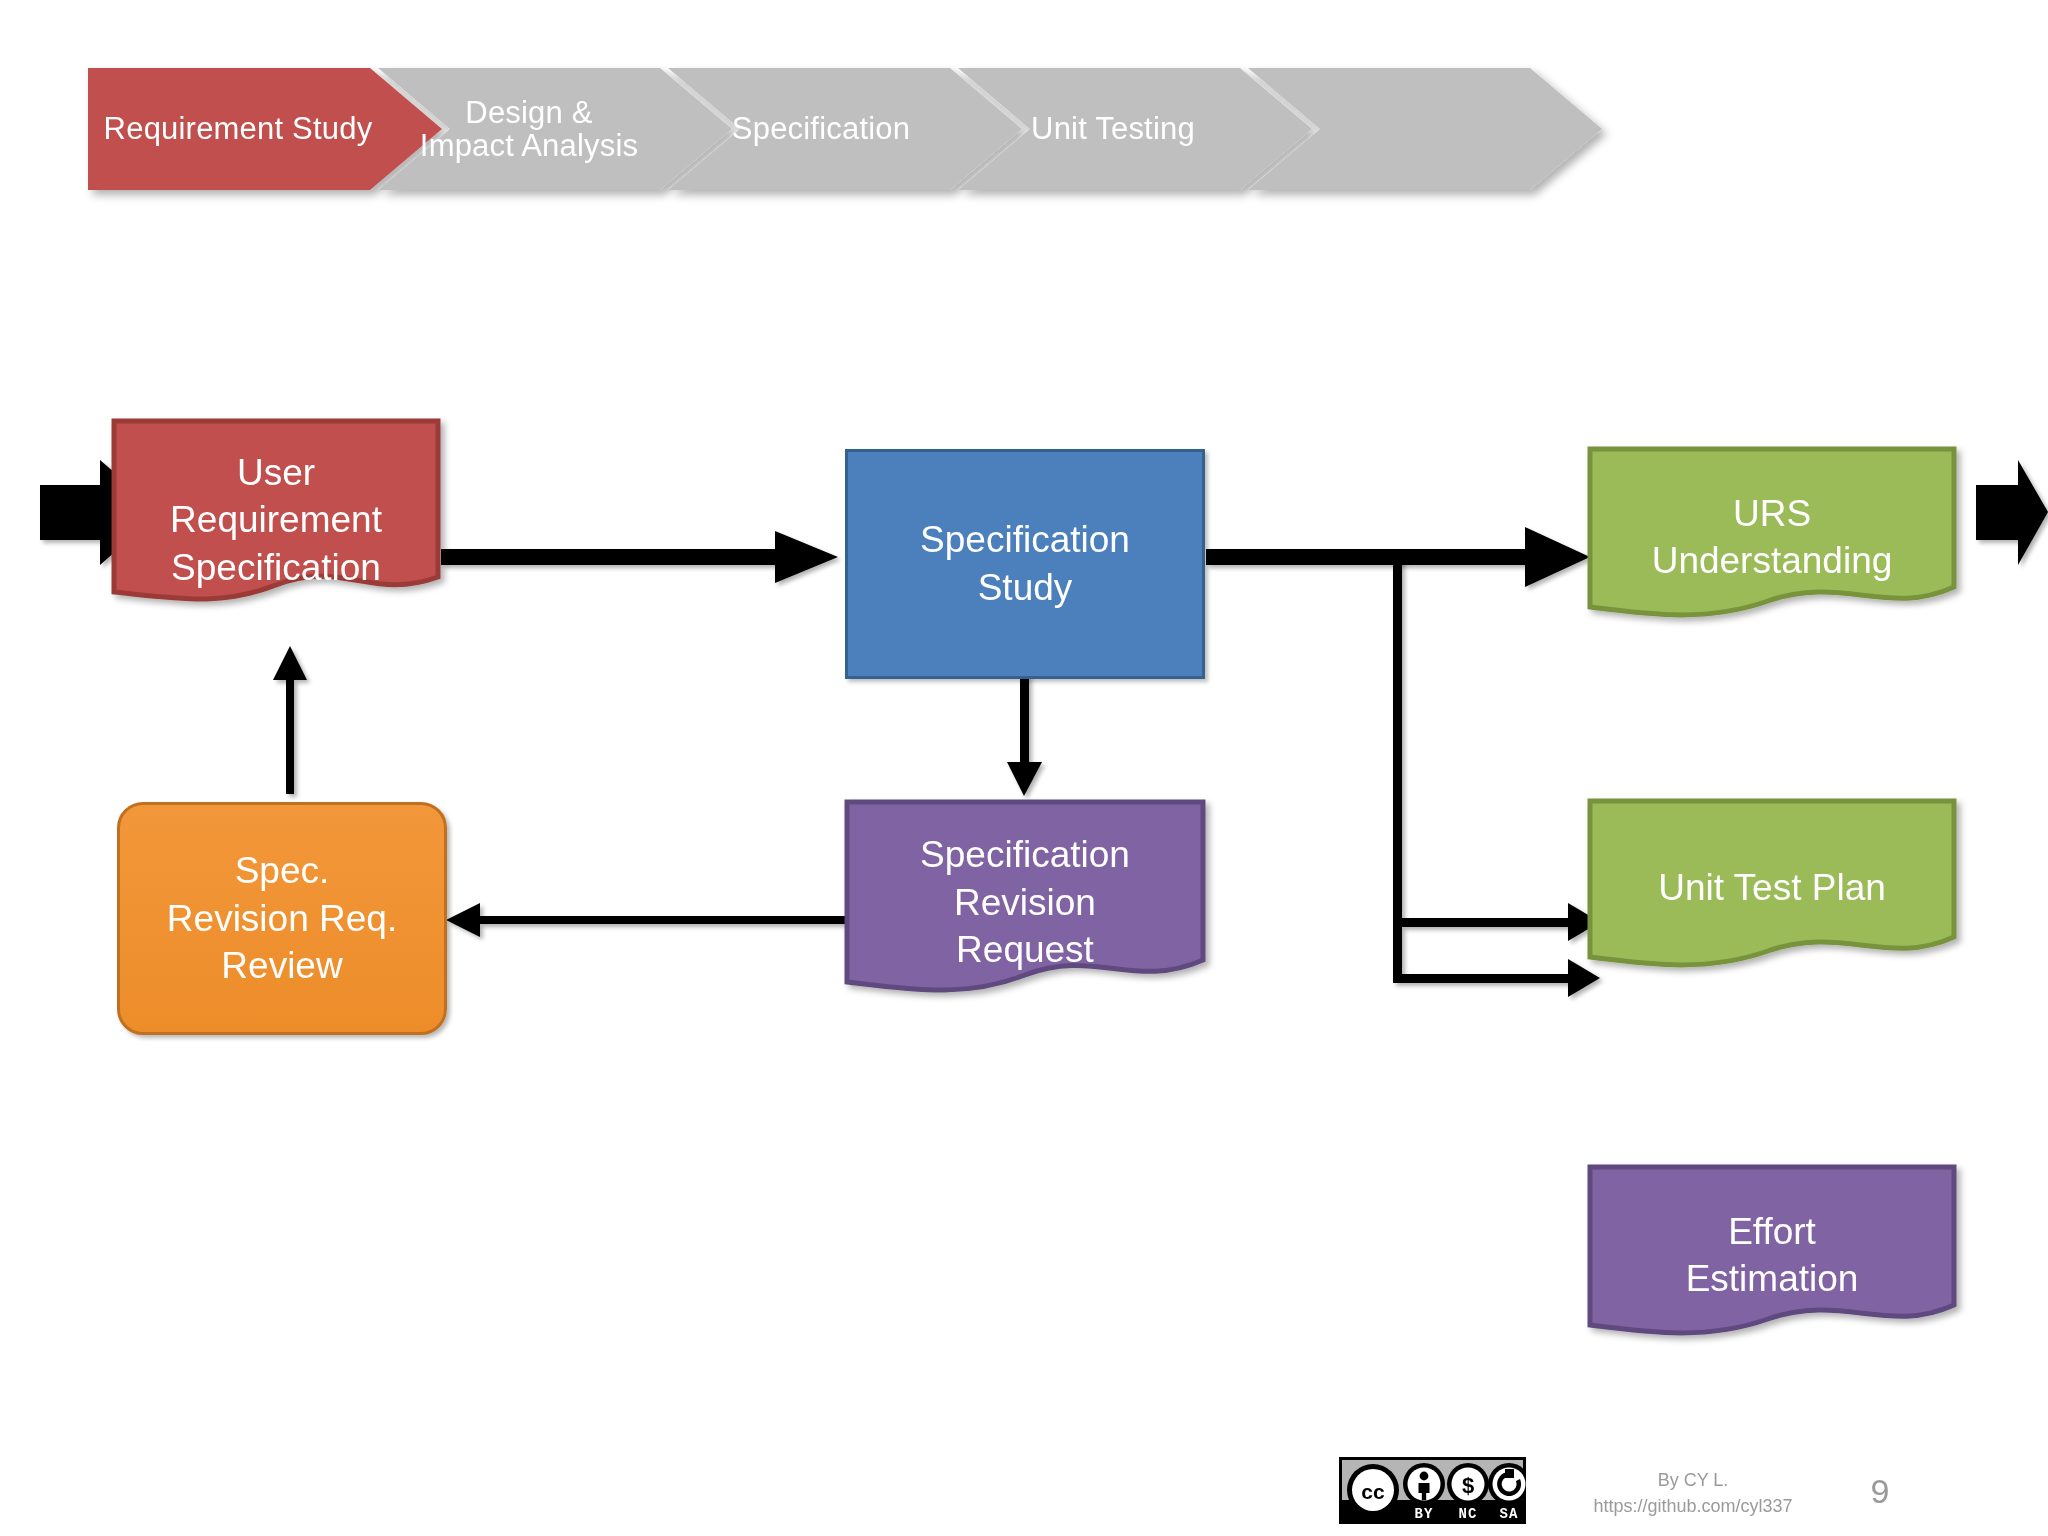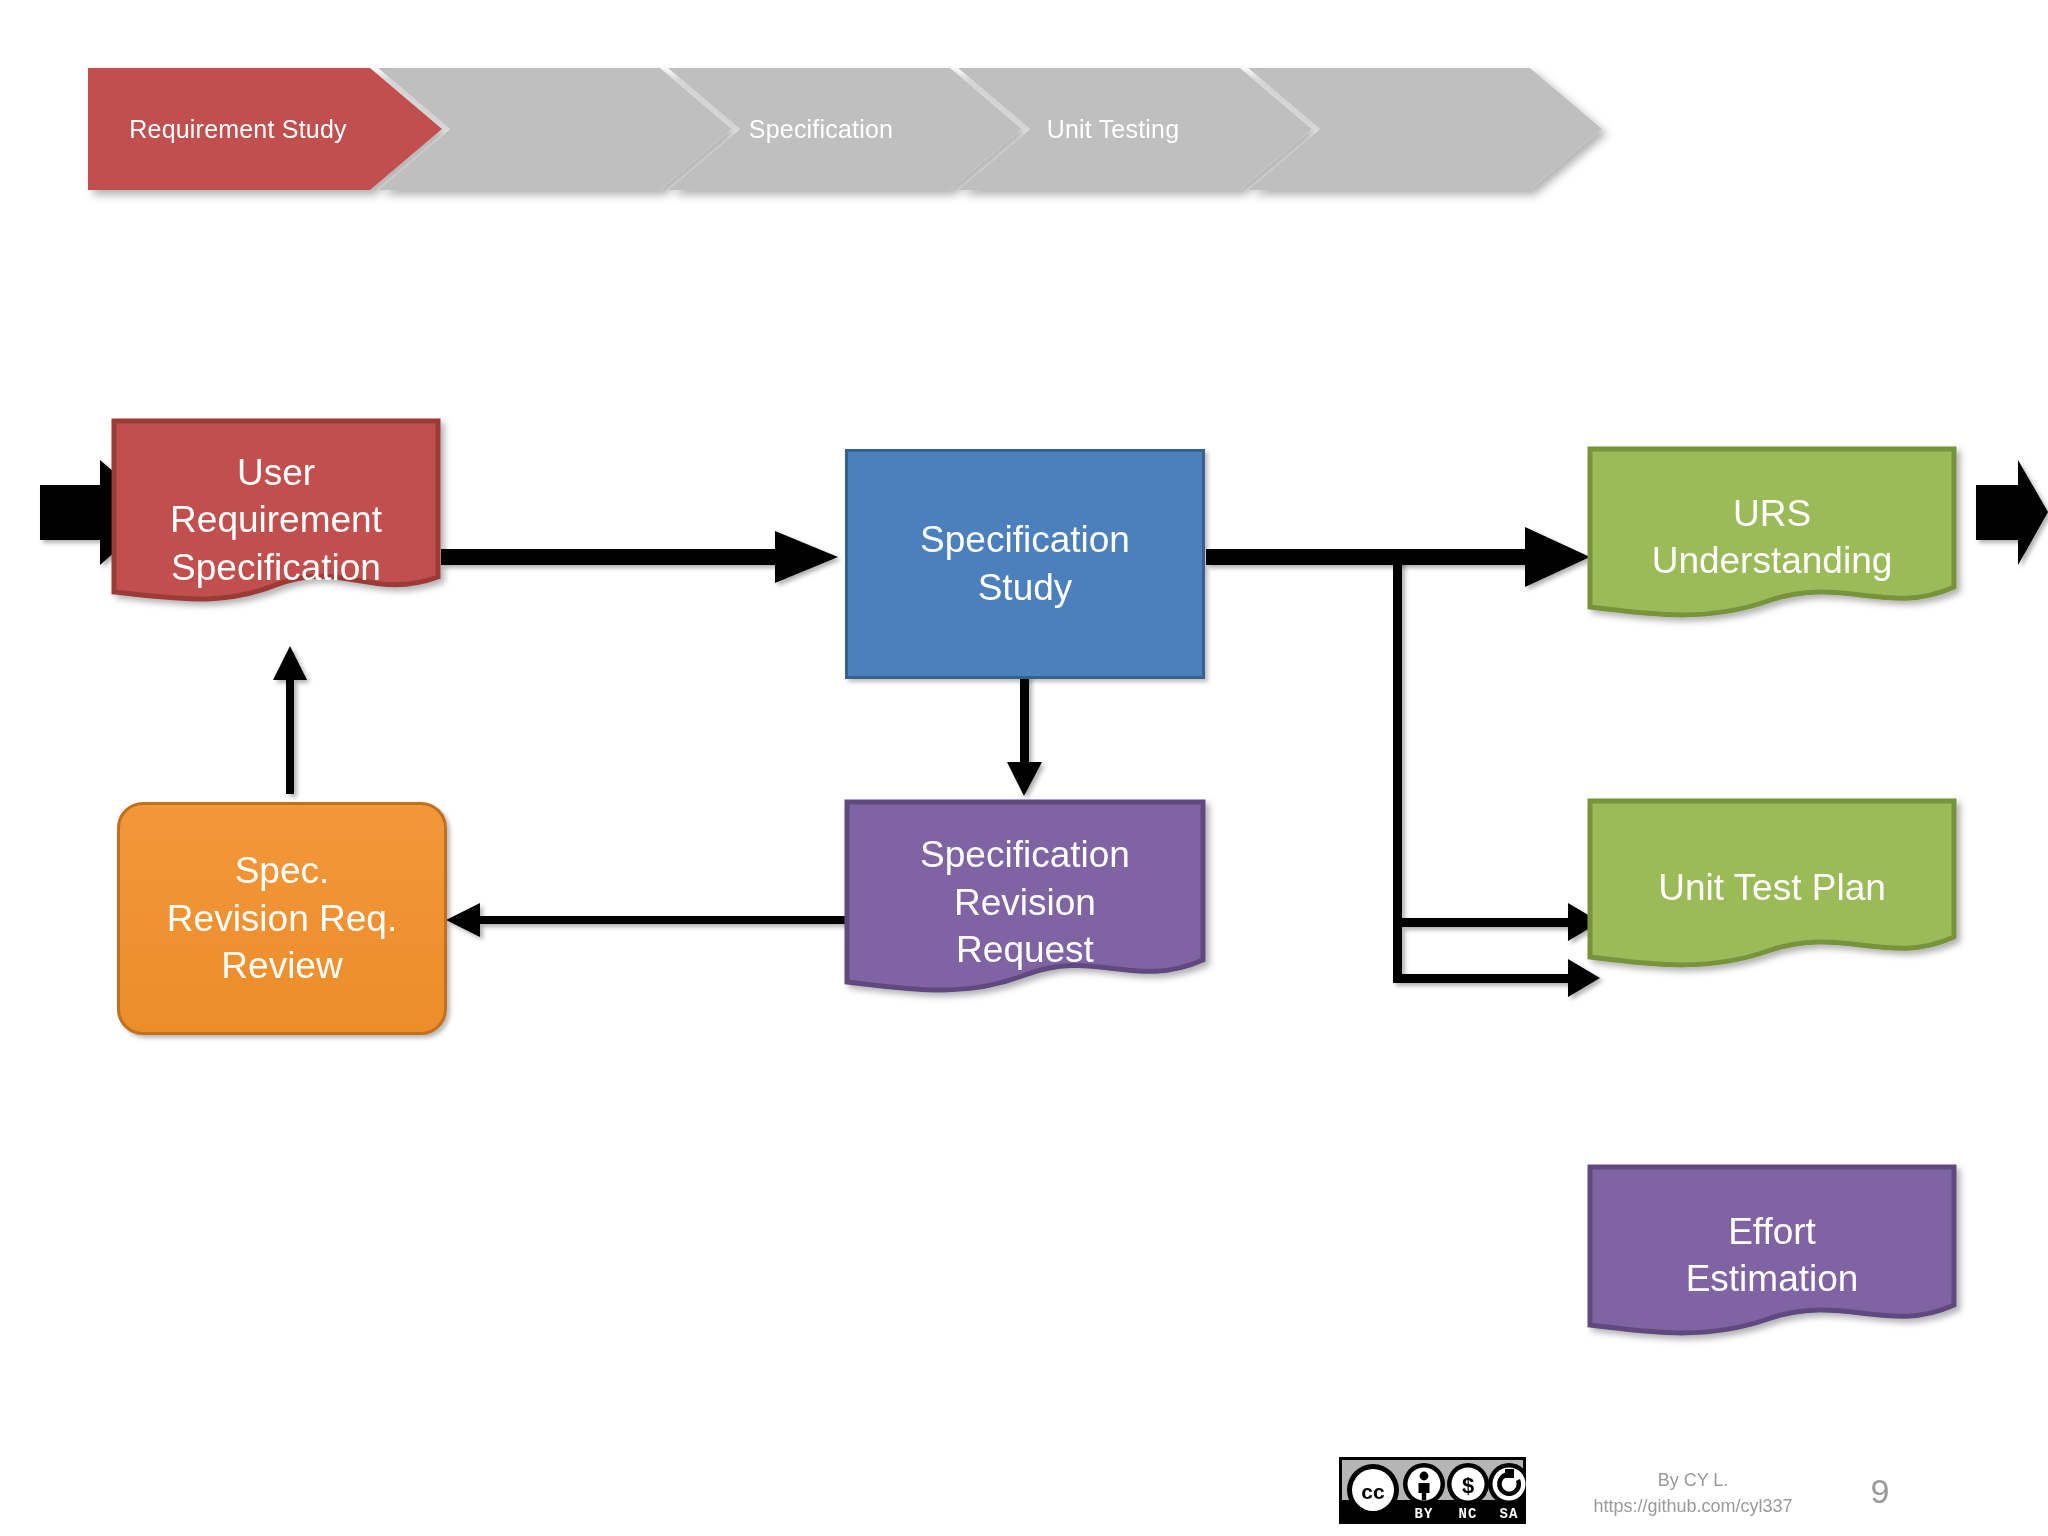--- a/index.html
+++ b/index.html
@@ -28,21 +28,21 @@
     position: absolute;
     left: -18px;
     top: -18px;
     width: 1920px;
     height: 164px;
     overflow: visible;
   }
   .chev-label {
     position: absolute;
     color: #ffffff;
-    font-size: 25px;
+    font-size: 31px;
     line-height: 1.08;
     text-align: center;
     letter-spacing: .2px;
     white-space: pre-line;
     pointer-events: none;
   }
 
   
   .node {
     position: absolute;
@@ -167,20 +167,22 @@
 
       <path d="M598 18 L880 18 L952 79 L880 140 L598 140 L670 79 Z" fill="#BFBFBF"></path>
 
       <path d="M888 18 L1170 18 L1242 79 L1170 140 L888 140 L960 79 Z" fill="#BFBFBF"></path>
 
       <path d="M1178 18 L1460 18 L1532 79 L1460 140 L1178 140 L1250 79 Z" fill="#BFBFBF"></path>
     </g>
   </svg>
 
   <div class="chev-label" style="left:0px;  top:26px;  width:300px; height:70px; display:flex; align-items:center; justify-content:center;">Requirement  Study</div>
+  <div class="chev-label" style="left:282px;top:26px;  width:318px; height:70px; display:flex; align-items:center; justify-content:center;">Design  &amp;
+Impact Analysis</div>
   <div class="chev-label" style="left:574px;top:26px;  width:318px; height:70px; display:flex; align-items:center; justify-content:center;">Specification</div>
   <div class="chev-label" style="left:866px;top:26px;  width:318px; height:70px; display:flex; align-items:center; justify-content:center;">Unit Testing</div>
 </div>
 
 <svg id="connectors" viewBox="0 0 2048 1536">
   <defs>
     <filter id="lineShadow" x="-10%" y="-40%" width="130%" height="220%">
       <feDropShadow dx="3" dy="3" stdDeviation="2" flood-color="#000000" flood-opacity="0.30"></feDropShadow>
     </filter>
   </defs>

